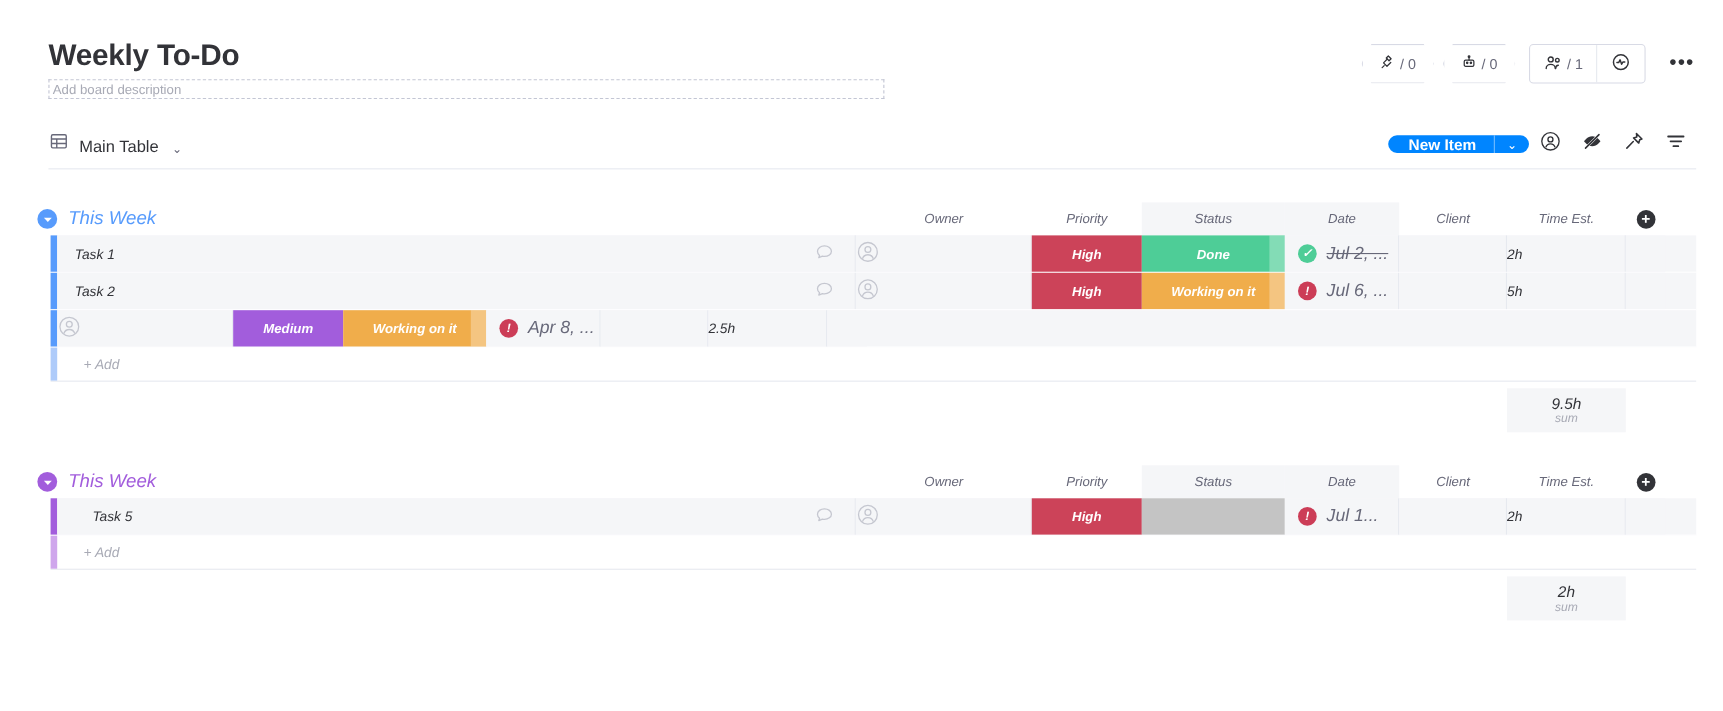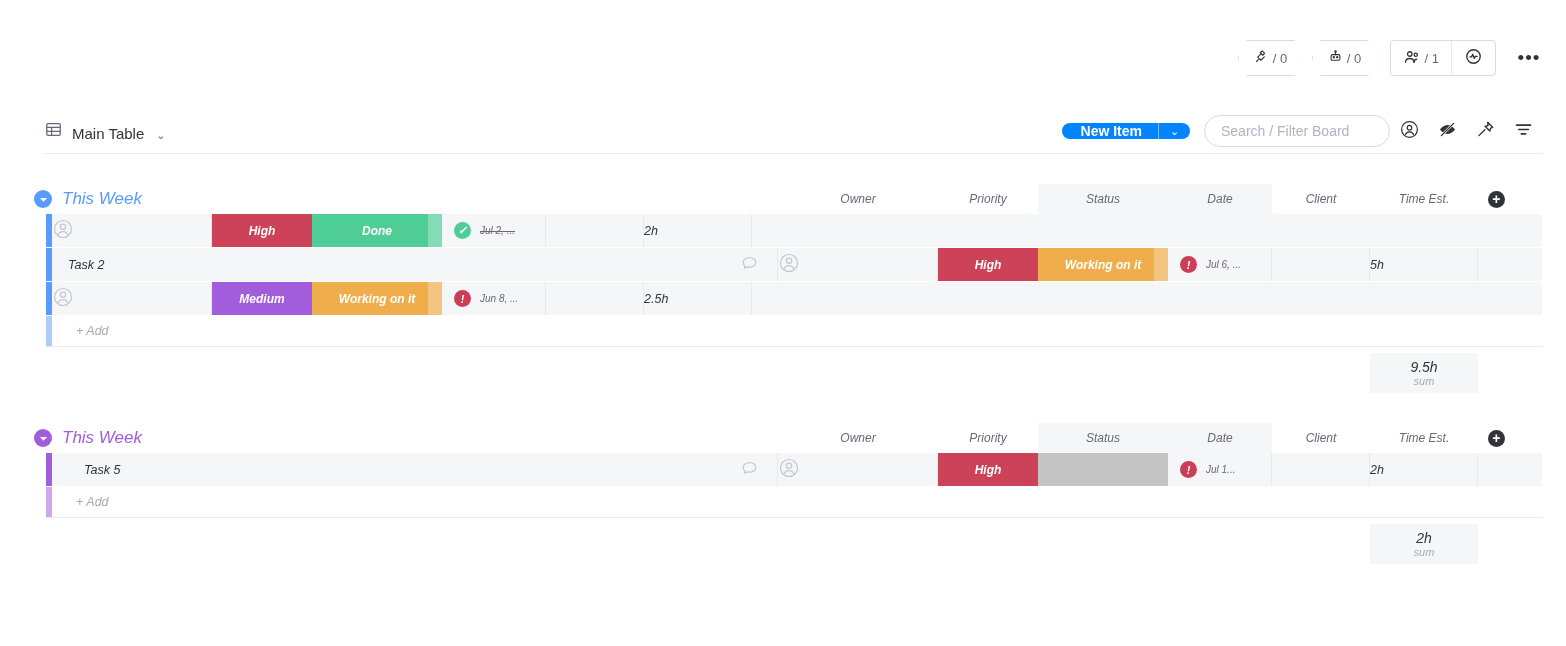--- a/index.html
+++ b/index.html
@@ -249,21 +249,21 @@
     padding-left: 12px;
     gap: 9px;
     background: #f5f6f8;
   }
   .date-dot {
     width: 17px; height: 17px; border-radius: 50%;
     display: flex; align-items: center; justify-content: center;
     color: #fff; font-size: 11px; font-weight: bold;
     flex: 0 0 17px;
   }
-  .date-txt { color: #676879; font-size: 10px; }
+  .date-txt { color: #676879; font-size: 16px; }
   .date-txt.done { text-decoration: line-through; }
   .cell.client, .cell.time, .cell.tail { background: #f5f6f8; }
   .cell.tail { border-right: none; }
 
   .add-row {
     display: flex; align-items: stretch;
     height: 31px;
     background: #fff;
     border-bottom: 1px solid #e6e9ef;
   }
@@ -287,20 +287,22 @@
     background: #f5f6f8;
     cursor: pointer;
   }
   .sum-val { font-size: 14px; color: #323338; line-height: 16px; }
   .sum-lbl { font-size: 11px; color: #a8aab5; line-height: 13px; }
 </style>
 </head>
 <body>
 
 <div class="board-header">
+  <div class="board-title">Weekly To-Do</div>
+  <div class="board-desc">Add board description</div>
 
   <div class="header-right">
     <div class="hex-badge">
       <span>
         <svg width="15" height="15" viewBox="0 0 24 24" fill="none" stroke="#323338" stroke-width="1.8" stroke-linecap="round" stroke-linejoin="round">
           <path d="M13 3l-3 3 4 4 3-3z"></path>
             <path d="M11.5 7.5L6 13l5 5 5.5-5.5"></path>
             <path d="M7 17l-3 3"></path>
         </svg>
       </span>
@@ -357,23 +359,20 @@
     <span>Main Table</span>
     <span class="chev">⌄</span>
   </div>
 
   <div class="toolbar-right">
     <div class="new-item-btn">
       <span class="lbl">New Item</span>
       <span class="split">⌄</span>
     </div>
 
-    <div class="search-box">
-      <input placeholder="Search / Filter Board" style="">
-    </div>
 
     <div class="tb-icon">
       <span>
         <svg width="21" height="21" viewBox="0 0 24 24" fill="none" stroke="#323338" stroke-width="1.4">
           <circle cx="12" cy="12" r="9"></circle>
             <circle cx="12" cy="10" r="2.6"></circle>
           <path d="M7.2 18.2c.7-2.3 2.6-3.6 4.8-3.6s4.1 1.3 4.8 3.6"></path>
         </svg>
       </span>
     </div>
@@ -422,20 +421,26 @@
           <div class="col-head" style="flex: 0 0 98px;">Client</div>
           <div class="col-head" style="flex: 0 0 108px;">Time Est.</div>
           <div class="col-head add-col" style="flex: 0 0 36px;">
             <div class="plus-circle">+</div>
           </div>
         </div>
       </div>
       <div class="rows">
         <div class="row">
           <div class="bar" style="background: rgb(87, 155, 252);"></div>
+          <div class="cell name" style="flex: 0 0 726px;">
+            <span>Task 1</span>
+            <span class="chat-icon"><svg width="19" height="19" viewBox="0 0 24 24" fill="none" stroke="currentColor" stroke-width="1.5" stroke-linejoin="round">
+                <path d="M12 4.5c4.4 0 8 2.7 8 6.1 0 3.3-3.6 6-8 6-.8 0-1.6-.1-2.3-.3L5.5 18l.9-2.6C5 14.2 4 12.8 4 10.6 4 7.2 7.6 4.5 12 4.5z"></path>
+              </svg></span>
+          </div>
           <div class="cell owner" style="flex: 0 0 160px;">
             <span class="avatar-ph"><svg width="22" height="22" viewBox="0 0 24 24" fill="none" stroke="currentColor" stroke-width="1.3">
                 <circle cx="12" cy="12" r="9.3"></circle>
                 <circle cx="12" cy="9.6" r="2.9"></circle>
                 <path d="M6.6 18.8c.8-2.5 2.9-4 5.4-4s4.6 1.5 5.4 4"></path>
               </svg></span>
           </div>
           <div class="cell" style="flex: 0 0 100px; padding: 0px; border-right: none;">
             <div class="label-chip" style="background: rgb(204, 67, 89);">High</div>
           </div>
@@ -489,21 +494,21 @@
               </svg></span>
           </div>
           <div class="cell" style="flex: 0 0 100px; padding: 0px; border-right: none;">
             <div class="label-chip" style="background: rgb(162, 93, 220);">Medium</div>
           </div>
           <div class="cell" style="flex: 0 0 130px; padding: 0px; border-right: none;">
             <div class="label-chip status-chip" style="background: rgb(240, 173, 75);">Working on it</div>
           </div>
           <div class="cell date" style="flex: 0 0 104px;">
             <span class="date-dot" style="background: rgb(204, 61, 87);">!</span>
-            <span class="date-txt">Jun 8, ...</span>
+            <span class="date-txt">Apr 8, ...</span>
           </div>
           <div class="cell client" style="flex: 0 0 98px;"></div>
           <div class="cell time" style="flex: 0 0 108px;">2.5h</div>
           <div class="cell tail" style="flex: 0 0 36px;"></div>
         </div>
         <div class="add-row">
           <div class="bar" style="background: rgb(174, 203, 250);"></div>
           <div class="add-txt" style="flex: 0 0 726px;">+ Add</div>
         </div>
       </div>

